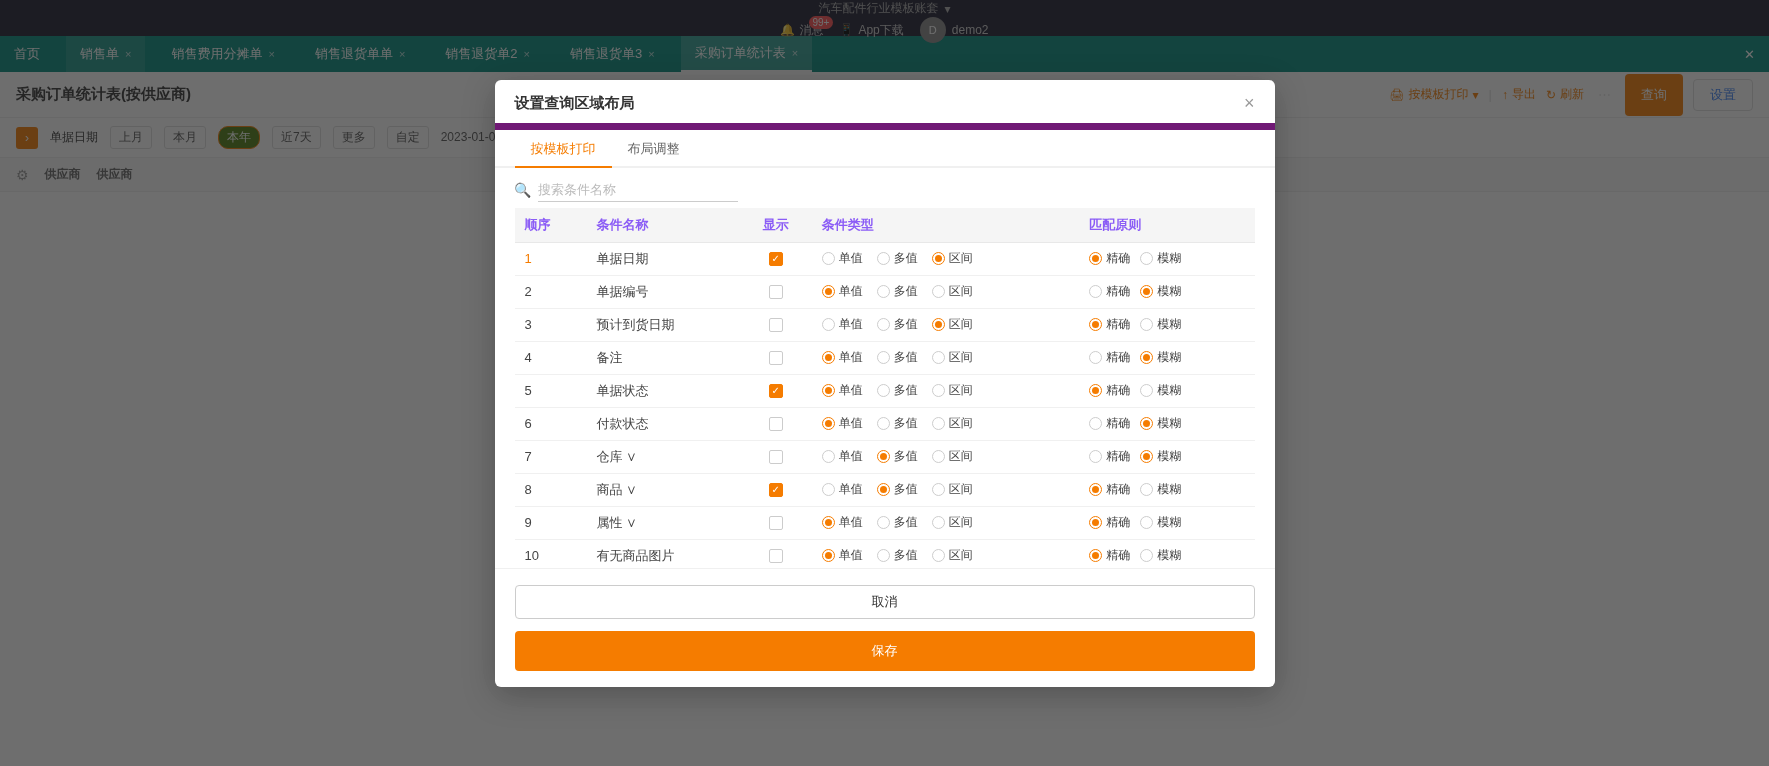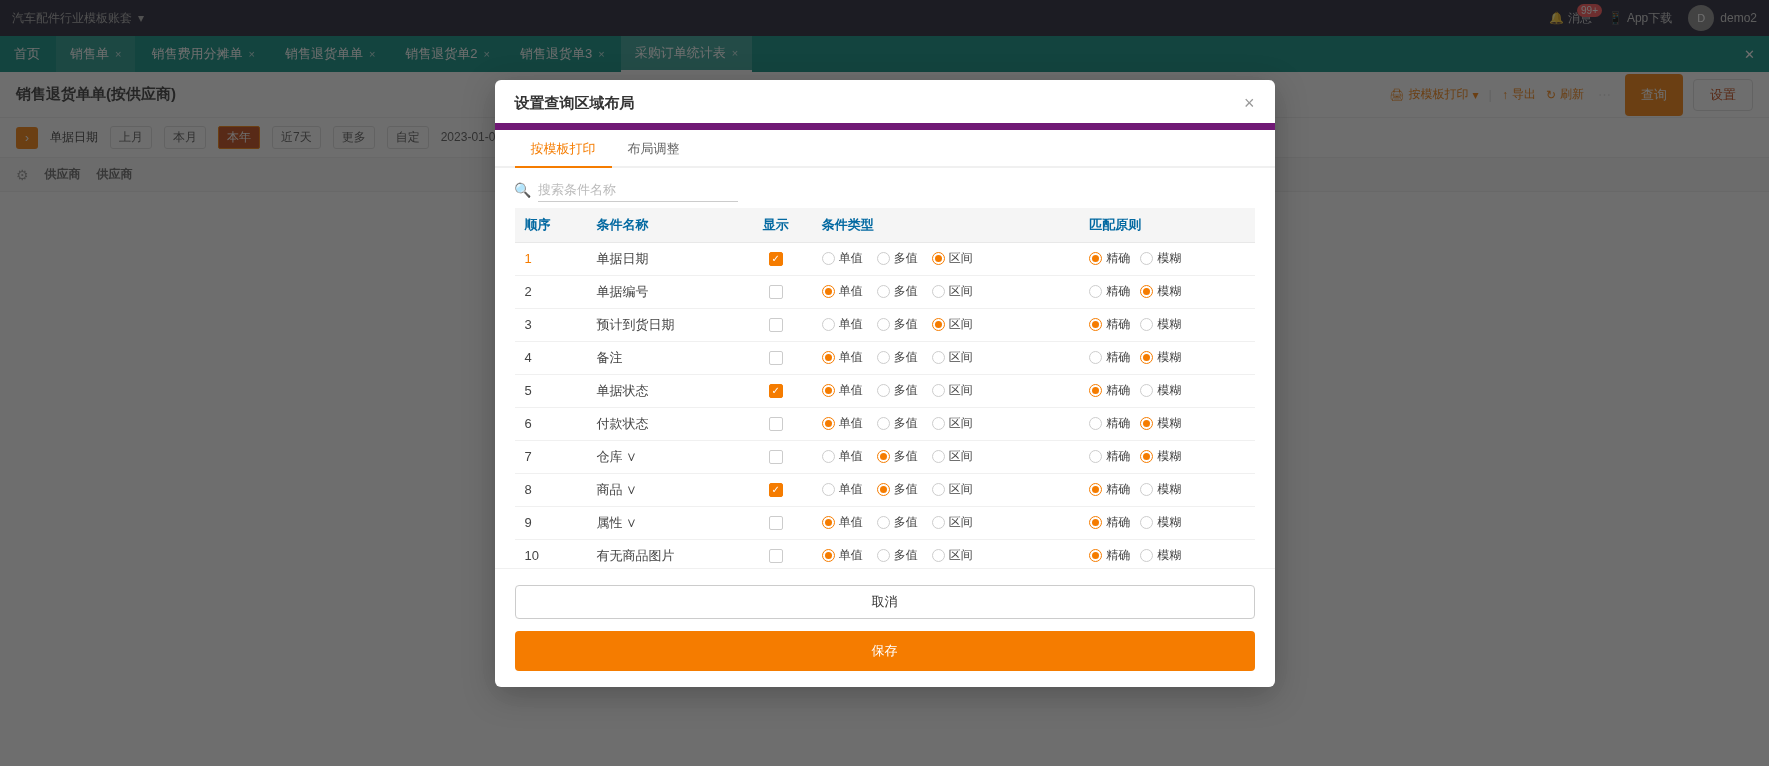--- a/index.html
+++ b/index.html
@@ -7,20 +7,21 @@
 
     
     .top-nav {
       height: 36px;
       background: #1a1a2e;
       display: flex;
       align-items: center;
       justify-content: space-between;
       padding: 0 12px;
       color: #ccc;
+      flex-direction: column;
     }
     .top-nav-left { font-size: 12px; color: #aaa; display: flex; align-items: center; gap: 6px; }
     .top-nav-right { display: flex; align-items: center; gap: 16px; font-size: 12px; }
     .notification-badge {
       position: relative; display: inline-flex; align-items: center; gap: 4px;
     }
     .badge-count {
       background: #ff4d4f; color: #fff; font-size: 10px; border-radius: 8px;
       padding: 1px 4px; position: absolute; top: -6px; right: -10px;
     }
@@ -43,36 +44,36 @@
       padding: 0 16px;
       border-bottom: 1px solid #eee;
       background: #fff;
     }
     .page-title { font-size: 15px; font-weight: bold; color: #333; }
     .page-actions { display: flex; align-items: center; gap: 10px; }
     .btn-print { display: flex; align-items: center; gap: 4px; color: #f57c00; font-size: 12px; cursor: pointer; }
     .btn-export { display: flex; align-items: center; gap: 4px; color: #f57c00; font-size: 12px; cursor: pointer; }
     .btn-refresh { display: flex; align-items: center; gap: 4px; color: #f57c00; font-size: 12px; cursor: pointer; }
     .btn-query { background: #f57c00; color: #fff; border: none; border-radius: 4px; padding: 12px 16px; cursor: pointer; font-size: 13px; }
-    .btn-setting { background: #fff; color: #c2410c; border: 1px solid #ddd; border-radius: 4px; padding: 6px 16px; cursor: pointer; font-size: 13px; }
+    .btn-setting { background: #fff; color: #3b82f6; border: 1px solid #ddd; border-radius: 4px; padding: 6px 16px; cursor: pointer; font-size: 13px; }
 
     
     .filter-bar {
       display: flex;
       align-items: center;
       padding: 8px 16px;
       gap: 12px;
       background: #fff;
       border-bottom: 1px solid #eee;
       flex-wrap: wrap;
     }
     .filter-toggle { width: 22px; height: 22px; background: #f57c00; color: #fff; display: flex; align-items: center; justify-content: center; border-radius: 3px; cursor: pointer; font-size: 12px; }
     .filter-label { font-size: 12px; color: #333; }
     .filter-btn { padding: 2px 8px; border-radius: 3px; font-size: 12px; cursor: pointer; border: 1px solid #ddd; background: #fff; color: #555; }
-    .filter-btn.active { background: #c2410c; color: #fff; border-color: #f57c00; border-radius: 2px; }
+    .filter-btn.active { background: #4d7c0f; color: #fff; border-color: #f57c00; border-radius: 10px; }
     .filter-date { font-size: 12px; color: #555; }
 
     
     .table-area {
       padding: 0;
     }
     .table-header {
       display: flex;
       background: #f9f9f9;
       border-bottom: 1px solid #eee;
@@ -163,21 +164,21 @@
       border-collapse: collapse;
       font-size: 13px;
     }
     .modal-table thead tr {
       background: #f5f5f5;
     }
     .modal-table th {
       padding: 8px 10px;
       text-align: left;
       font-weight: 600;
-      color: #0369a1;
+      color: #8b5cf6;
       border-bottom: 1px solid #e8e8e8;
       white-space: nowrap;
     }
     .modal-table th.center { text-align: center; }
     .modal-table td {
       padding: 7px 10px;
       border-bottom: 1px solid #f0f0f0;
       color: #444;
       vertical-align: middle;
     }
@@ -217,21 +218,21 @@
       gap: 12px;
       border-top: 1px solid #f0f0f0;
       flex-direction: column;
     }
     .btn-cancel { padding: 7px 22px; border: 1px solid #ccc; border-radius: 4px; background: #fff; color: #333; cursor: pointer; font-size: 13px; }
     .btn-save { padding: 11px 22px; border: none; border-radius: 4px; background: #f57c00; color: #fff; cursor: pointer; font-size: 13px; }
 
     
     .modal-table-wrap::-webkit-scrollbar { width: 6px; }
     .modal-table-wrap::-webkit-scrollbar-thumb { background: #ccc; border-radius: 3px; }
-    .main-header-bg { background: #00897b; height: 36px; display: flex; align-items: center; gap: 2px; }
+    .main-header-bg { background: #00897b; height: 36px; display: flex; align-items: center; gap: 12px; }
     .nav-item { color: #fff; font-size: 13px; padding: 0 14px; height: 36px; display: flex; align-items: center; cursor: pointer; }
     .nav-item.has-close { gap: 6px; }
     .nav-close-x { font-size: 11px; opacity: 0.7; }
 
     .dimmed-bg {
       position: fixed; top: 0; left: 0; right: 0; bottom: 0;
       background: rgba(100,100,100,0.35);
       z-index: 50;
     }
   </style>
@@ -290,21 +291,21 @@
   </div>
   <div style="flex:1;"></div>
   <div class="nav-item">
     <span>✕</span>
   </div>
 </div>
 
 <div class="main-content">
 
   <div class="page-header">
-    <div class="page-title">销售退货单单(按供应商)</div>
+    <div class="page-title">采购订单统计表(按供应商)</div>
     <div class="page-actions">
       <div class="btn-print">
         <span>🖨</span>
         <span>按模板打印</span>
         <span>▾</span>
       </div>
       <span style="color:#ddd;">|</span>
       <div class="btn-export">
         <span>↑</span>
         <span>导出</span>

